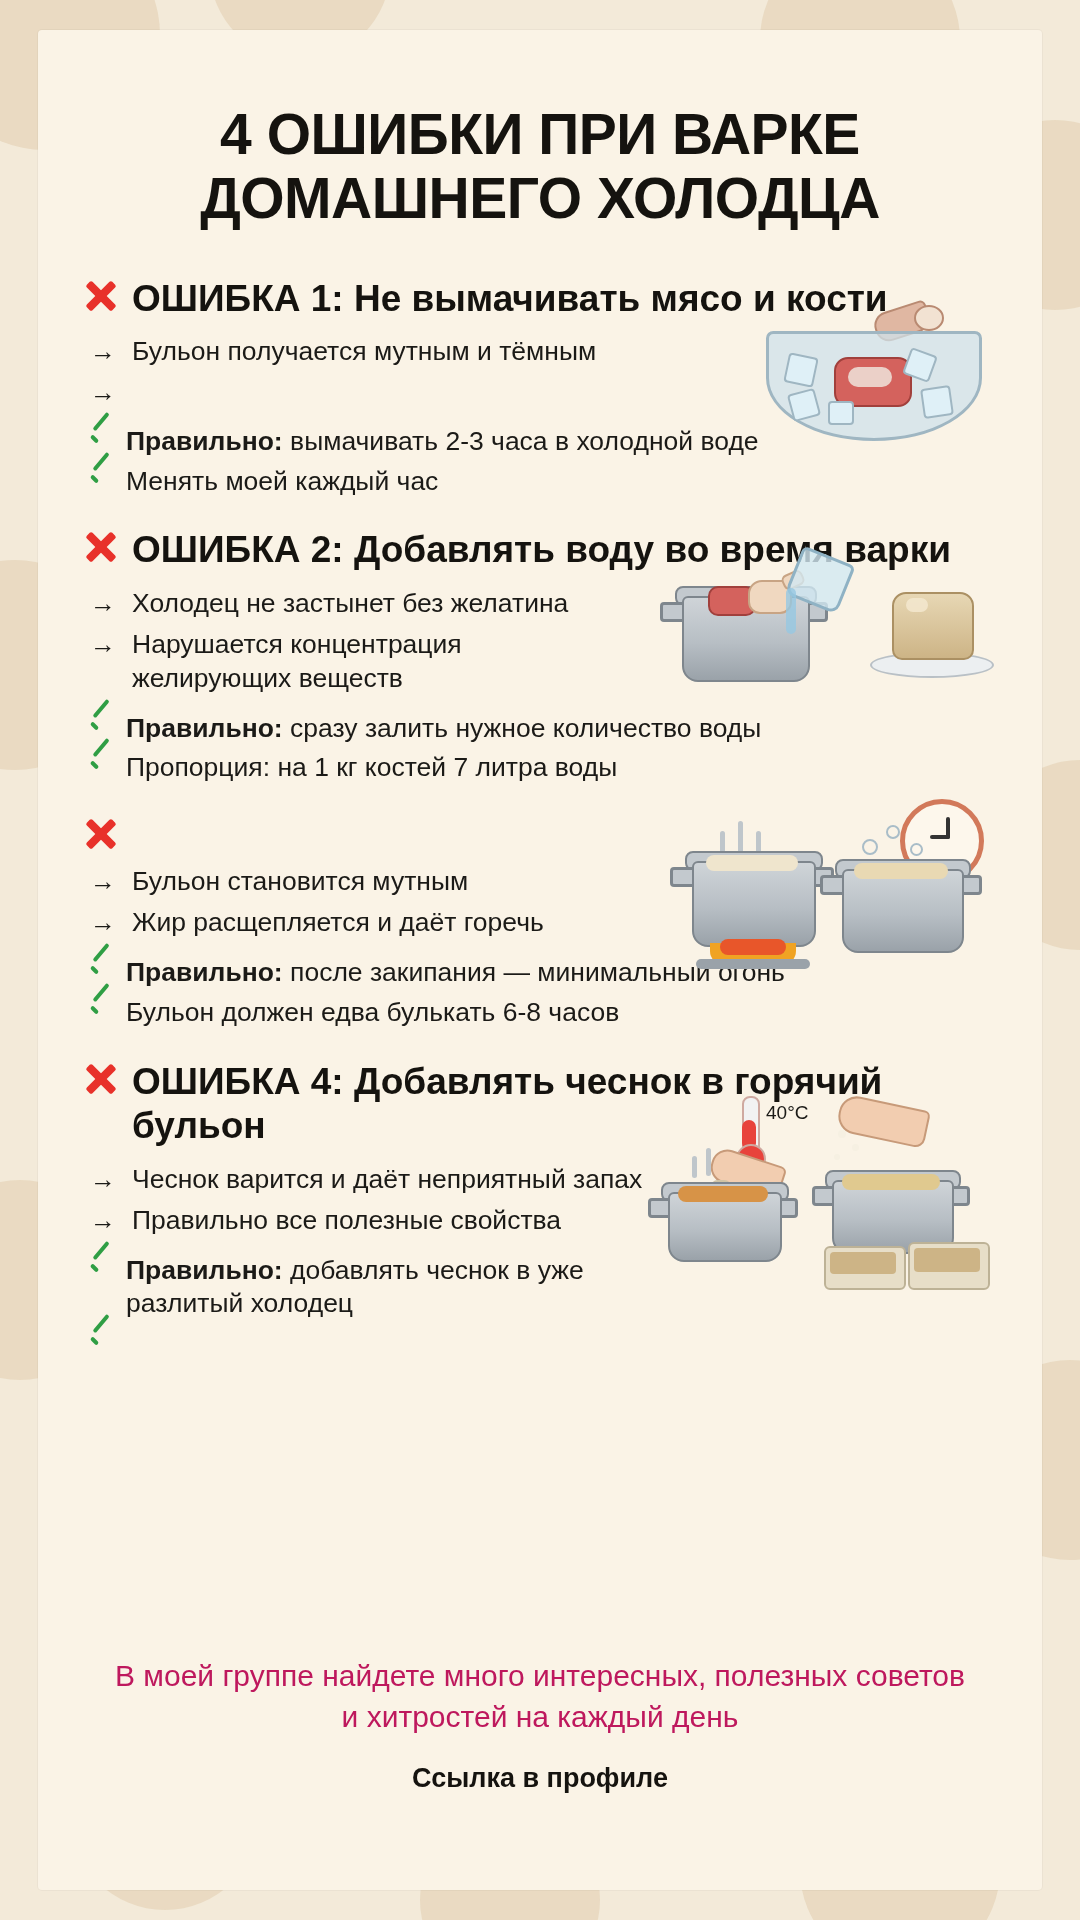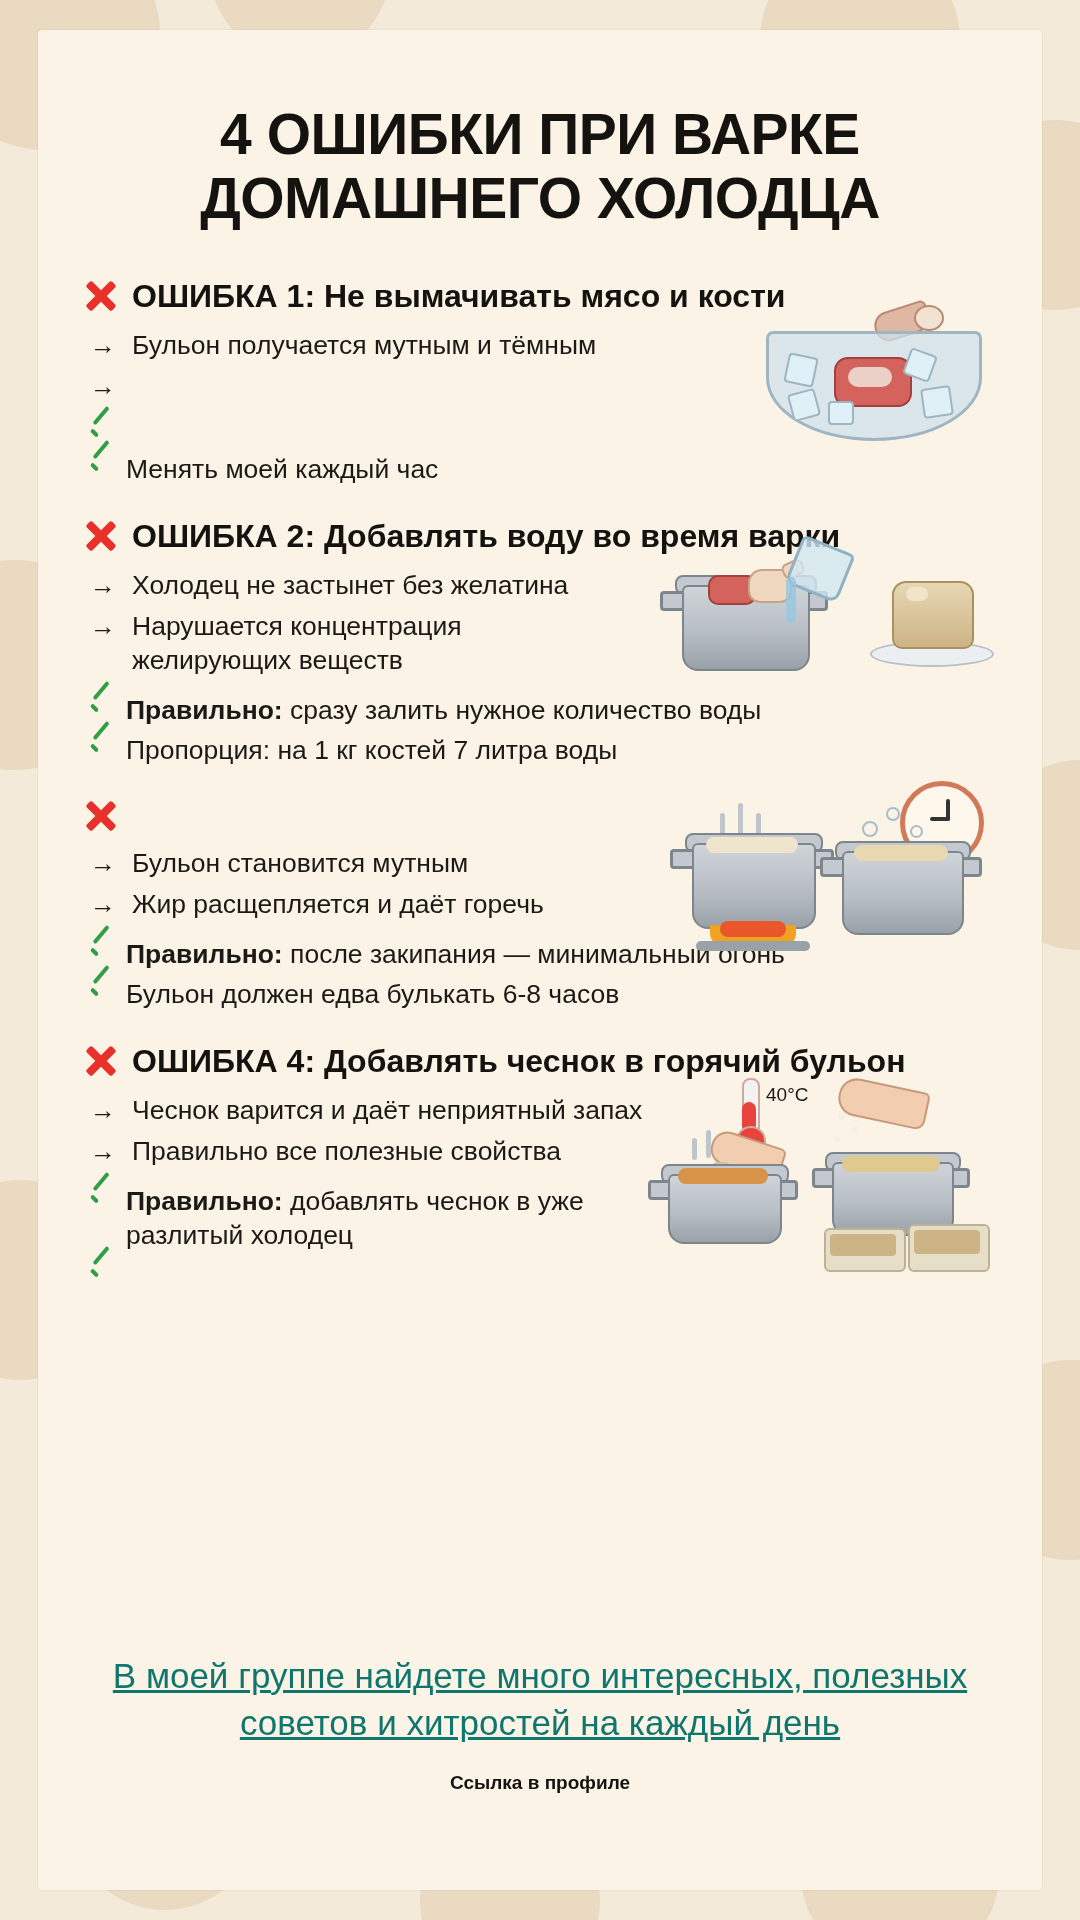--- a/index.html
+++ b/index.html
@@ -38,21 +38,21 @@
   .x-icon{
     flex:0 0 auto;width:34px;height:34px;position:relative;margin-top:2px;
   }
   .x-icon:before,.x-icon:after{
     content:"";position:absolute;left:50%;top:50%;
     width:36px;height:8px;background:#e8312a;border-radius:2px;
     transform:translate(-50%,-50%) rotate(45deg);
   }
   .x-icon:after{transform:translate(-50%,-50%) rotate(-45deg);}
   .sec-title{
-    font-size:32px;font-weight:bold;color:#15130f;line-height:1.2;
+    font-size:37px;font-weight:bold;color:#15130f;line-height:1.2;
   }
   .bad-list{margin:0 0 16px 6px;}
   .bad{
     display:flex;align-items:flex-start;gap:12px;
     font-size:26.5px;color:#1b1a17;line-height:1.28;margin-bottom:7px;
   }
   .arrow{
     flex:0 0 auto;color:#1b1a17;font-size:26px;line-height:1.25;width:30px;
   }
   .good-list{margin:0 0 0 4px;}
@@ -92,22 +92,22 @@
   .bowl{
     position:absolute;
     background:rgba(207,226,235,.75);
     border:3px solid #9fb6c2;
     border-radius:8px 8px 120px 120px / 8px 8px 70px 70px;
   }
   .steam{position:absolute;width:5px;border-radius:3px;background:#bfc6cb;}
   .footer{
     position:absolute;left:70px;right:70px;bottom:96px;text-align:center;
   }
-  .footer .l1{font-size:35px;color:#0f766e;line-height:1.35;text-decoration:underline;}
-  .footer .l2{font-size:19px;color:#15130f;font-weight:bold;margin-top:26px;}
+  .footer .l1{font-size:30px;color:#be185d;line-height:1.35;}
+  .footer .l2{font-size:27px;color:#15130f;font-weight:bold;margin-top:26px;}
 </style>
 </head>
 <body>
 
 <div class="blob" style="left:-70px;top:-80px;width:230px;height:230px;"></div>
 <div class="blob" style="left:210px;top:-120px;width:180px;height:180px;"></div>
 <div class="blob" style="left:760px;top:-60px;width:200px;height:200px;"></div>
 <div class="blob" style="left:960px;top:120px;width:190px;height:190px;"></div>
 <div class="blob" style="left:-90px;top:560px;width:210px;height:210px;"></div>
 <div class="blob" style="left:985px;top:760px;width:190px;height:190px;"></div>
@@ -148,20 +148,21 @@
           <span>Бульон получается мутным и тёмным</span>
         </div>
         <div class="bad">
           <span class="arrow">→</span>
         </div>
       </div>
 
       <div class="good-list">
         <div class="good">
           <span class="check"></span>
+          <span><b>Правильно:</b><span> вымачивать 2-3 часа в холодной воде</span></span>
         </div>
         <div class="good">
           <span class="check"></span>
           <span>Менять моей каждый час</span>
         </div>
       </div>
     </div>
 
     <div class="section">
       <div class="sec-head">

